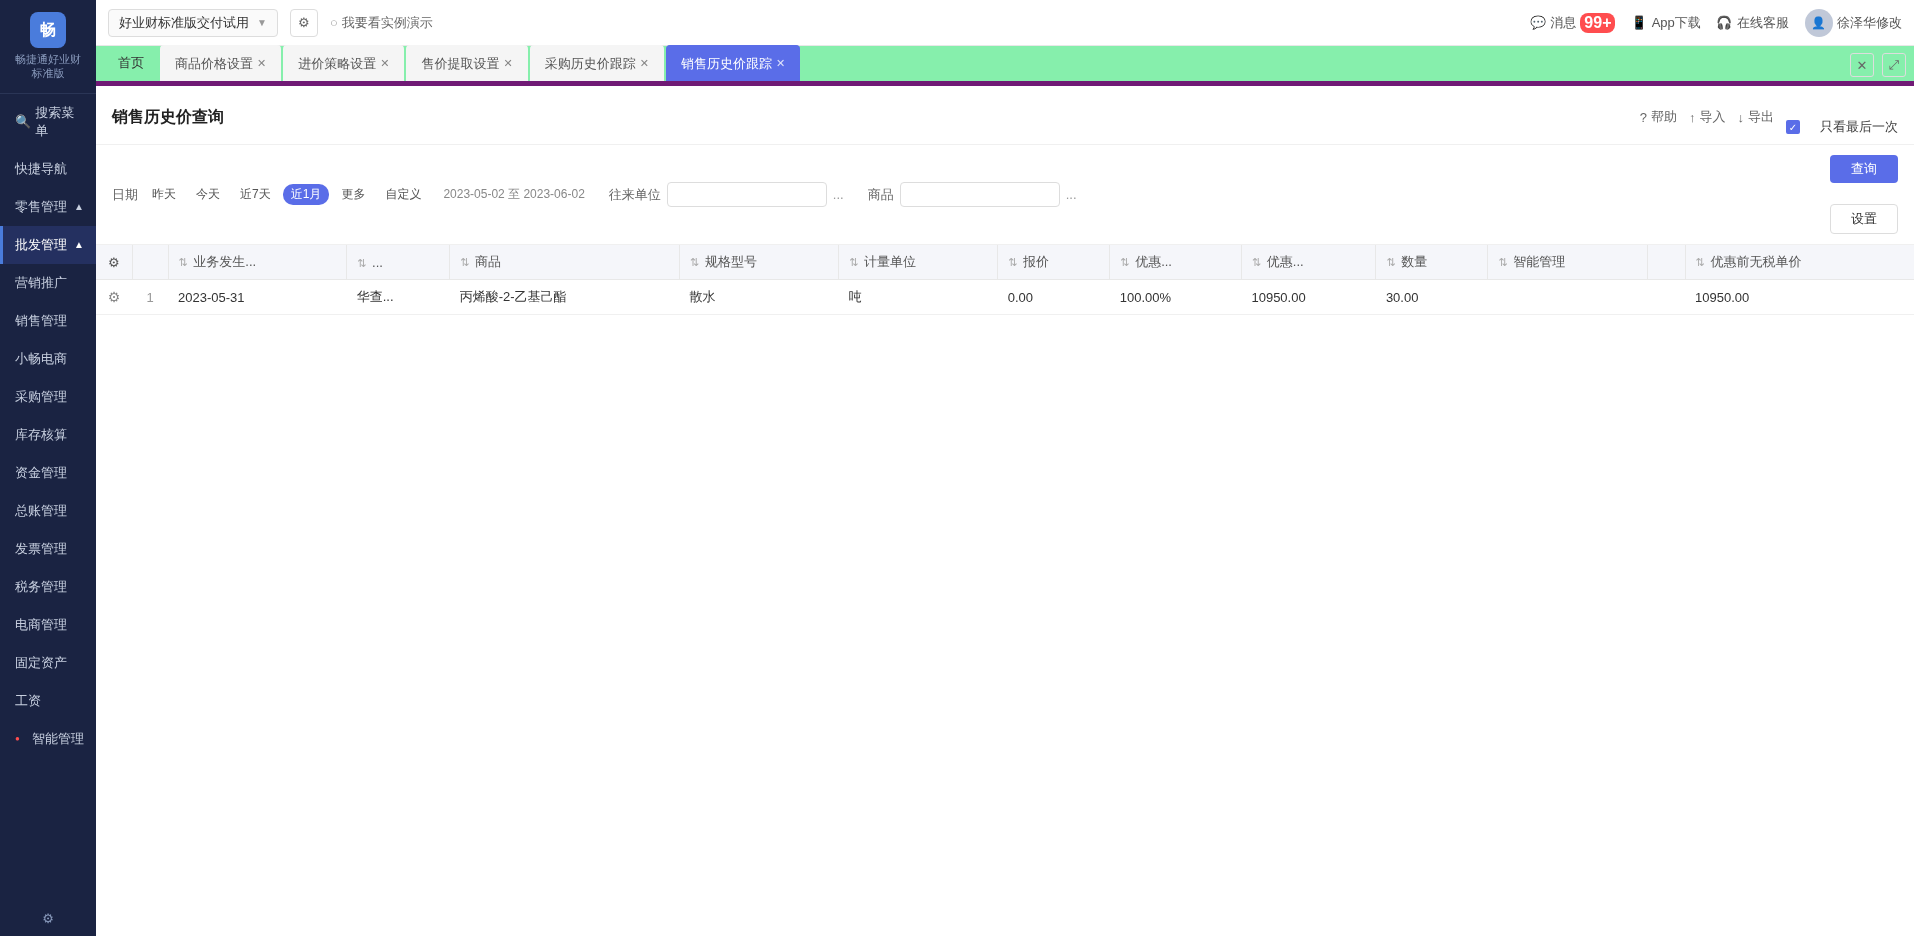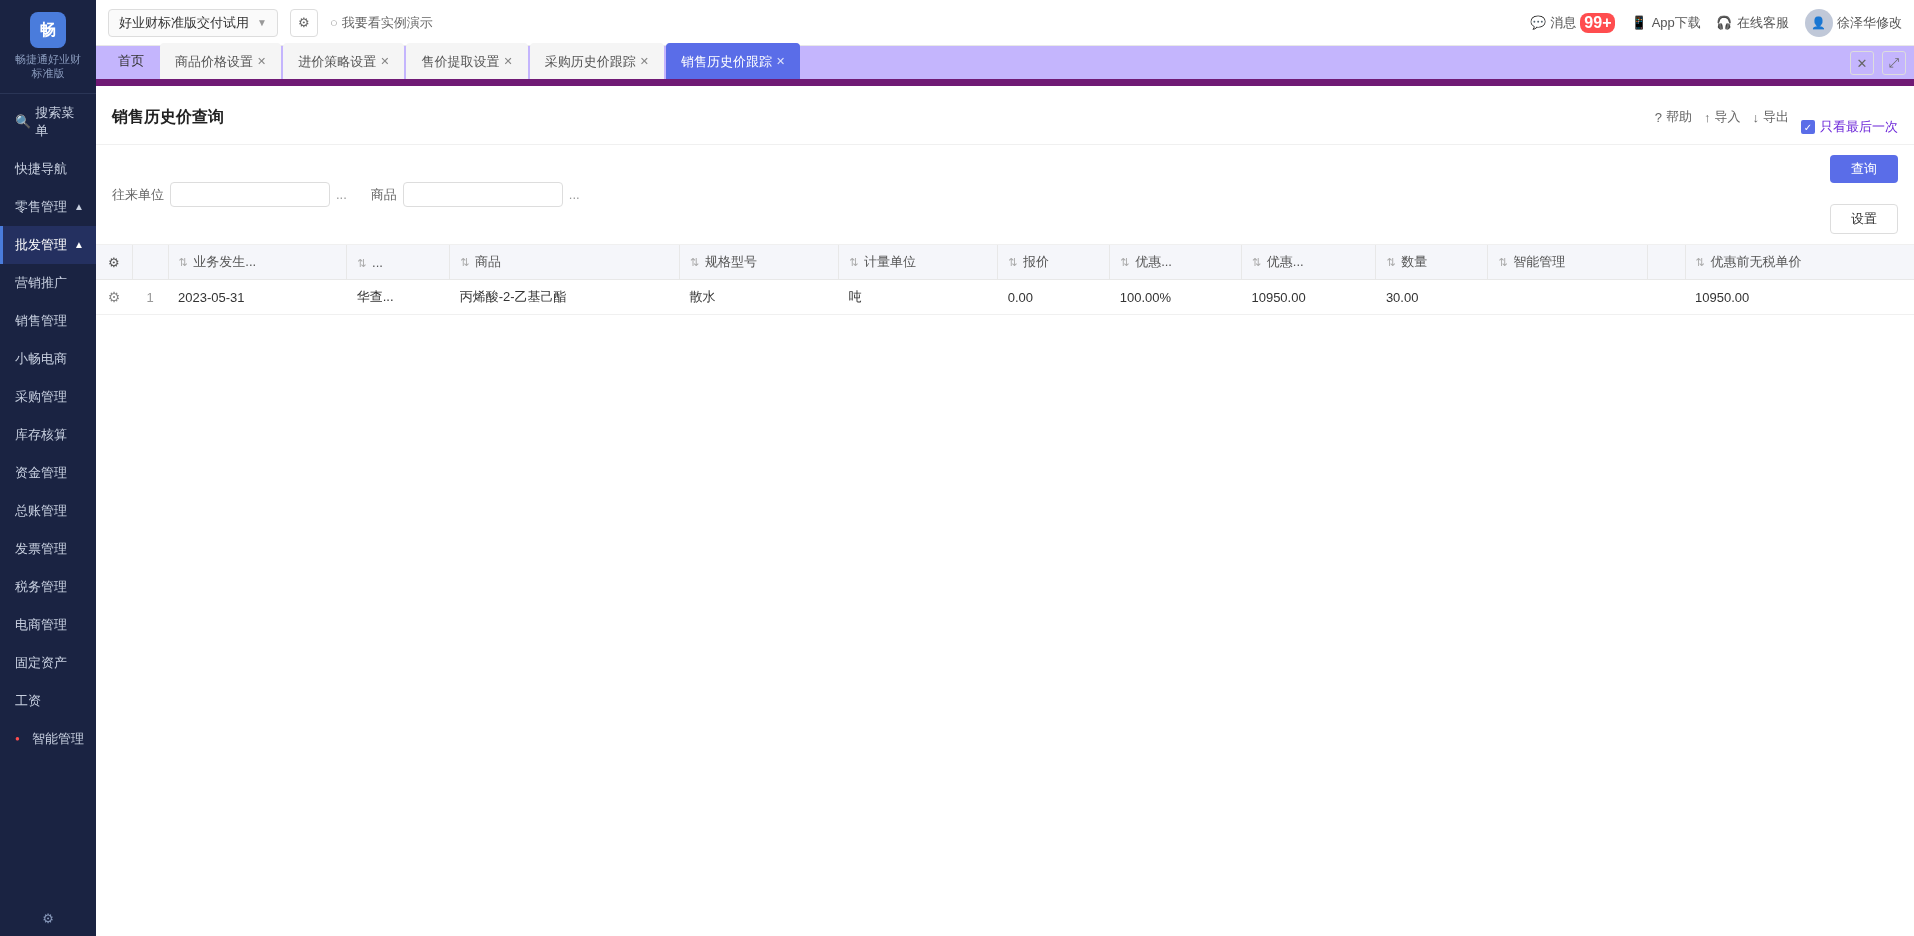--- a/index.html
+++ b/index.html
@@ -127,26 +127,26 @@
     .avatar {
       width: 28px; height: 28px;
       background: #c0c8d8;
       border-radius: 50%;
       display: flex; align-items: center; justify-content: center;
       color: #555; font-size: 12px;
     }
 
     
     .tabs {
-      background: #c4b5fd;
+      background: #86efac;
       height: 40px;
       display: flex;
       align-items: flex-end;
       padding: 0 8px;
-      border-bottom: 7px solid #701a75;
+      border-bottom: 5px solid #701a75;
       flex-shrink: 0;
       gap: 0;
     }
     .tab {
       display: flex; align-items: center; gap: 4px;
       padding: 0 14px;
       height: 36px;
       font-size: 13px;
       color: #555;
       cursor: pointer;
@@ -212,22 +212,22 @@
     }
     .page-actions {
       display: flex; align-items: center; gap: 12px;
     }
     .page-action-link {
       display: flex; align-items: center; gap: 4px;
       color: #666; font-size: 13px;
       cursor: pointer;
     }
     .checkbox-label {
-      display: flex; align-items: center; gap: 5px;
-      font-size: 13px; color: #6d28d9; margin-top: 20px;
+      display: flex; align-items: center; gap: 20px;
+      font-size: 13px; color: #404040; margin-top: 20px;
     }
     .checkbox-box {
       width: 14px; height: 14px;
       border: 2px solid #5a6de8;
       background: #5a6de8;
       border-radius: 2px;
       display: flex; align-items: center; justify-content: center;
       cursor: pointer;
     }
     .checkbox-box::after { content: '✓'; color: white; font-size: 10px; }
@@ -509,20 +509,32 @@
           <span>导出</span>
         </div>
         <label class="checkbox-label">
           <div class="checkbox-box"></div>
           <span>只看最后一次</span>
         </label>
       </div>
     </div>
 
     <div class="filter-row">
+      <div class="filter-group">
+        <span class="filter-label">日期</span>
+        <div class="date-options">
+          <span class="date-opt">昨天</span>
+          <span class="date-opt">今天</span>
+          <span class="date-opt">近7天</span>
+          <span class="date-opt active">近1月</span>
+          <span class="date-opt">更多</span>
+          <span class="date-opt">自定义</span>
+        </div>
+        <span class="date-range">2023-05-02 至 2023-06-02</span>
+      </div>
 
       <div class="filter-group">
         <span class="filter-label">往来单位</span>
         <input class="filter-input" type="text" style="">
         <span class="filter-dots">...</span>
       </div>
 
       <div class="filter-group">
         <span class="filter-label">商品</span>
         <input class="filter-input" type="text" style="">

